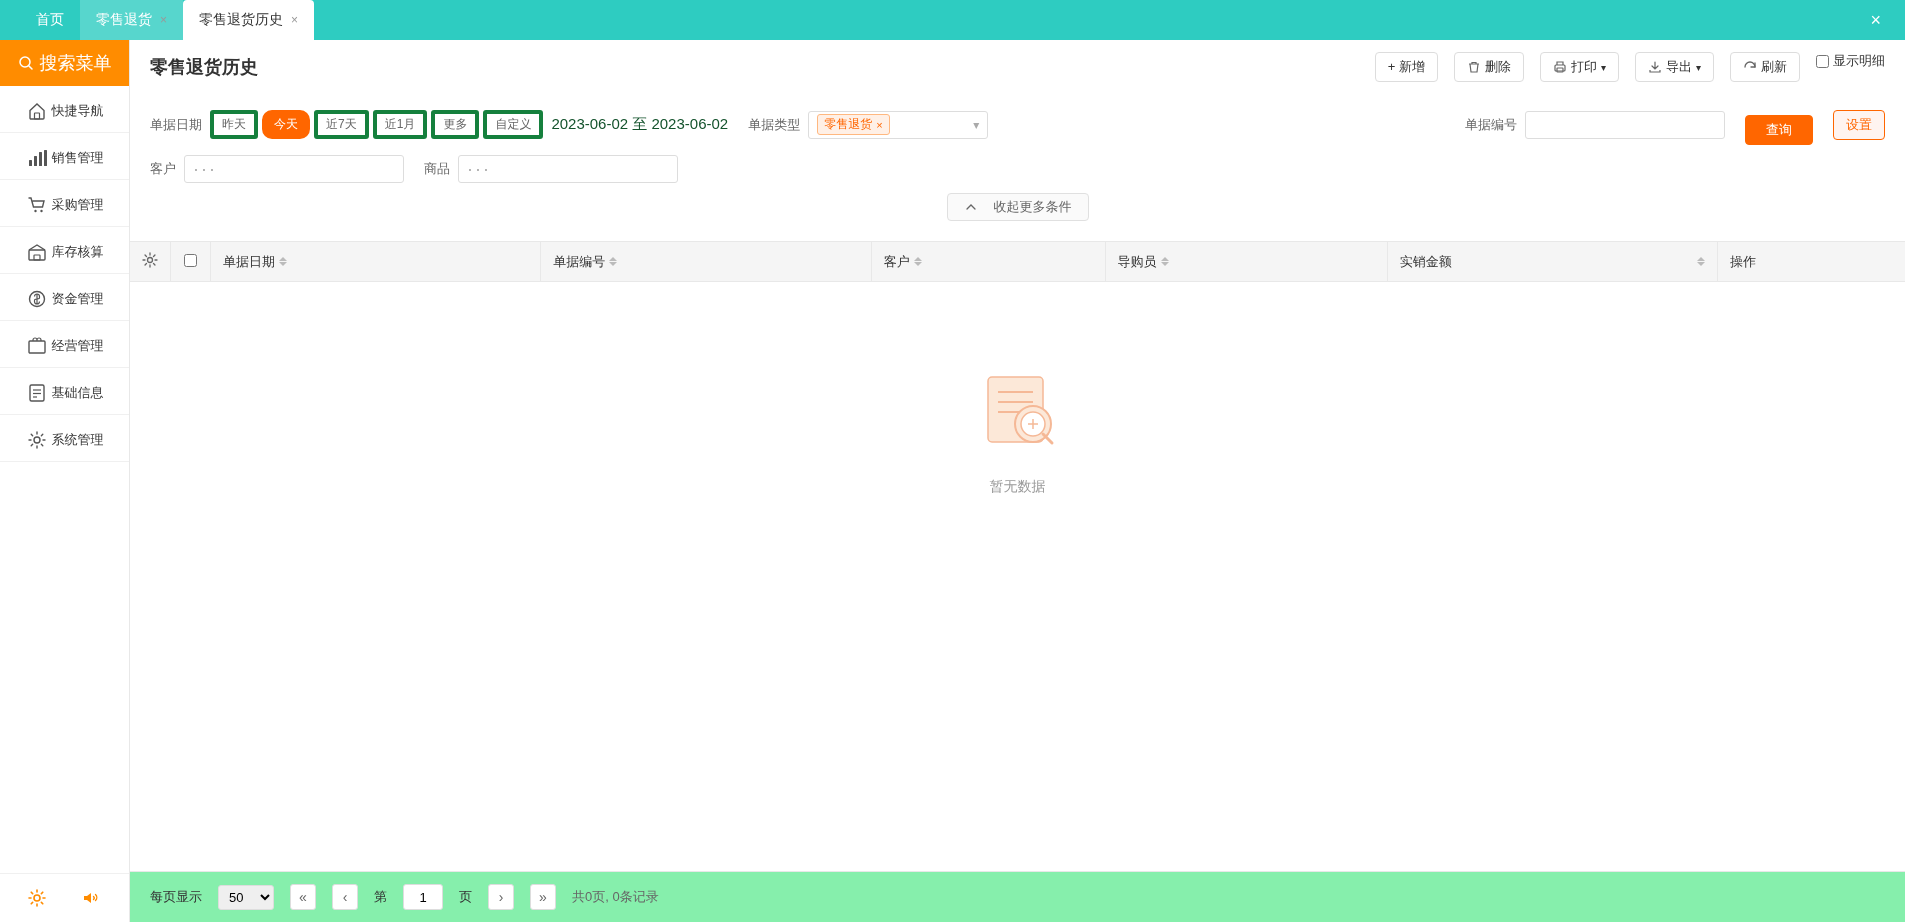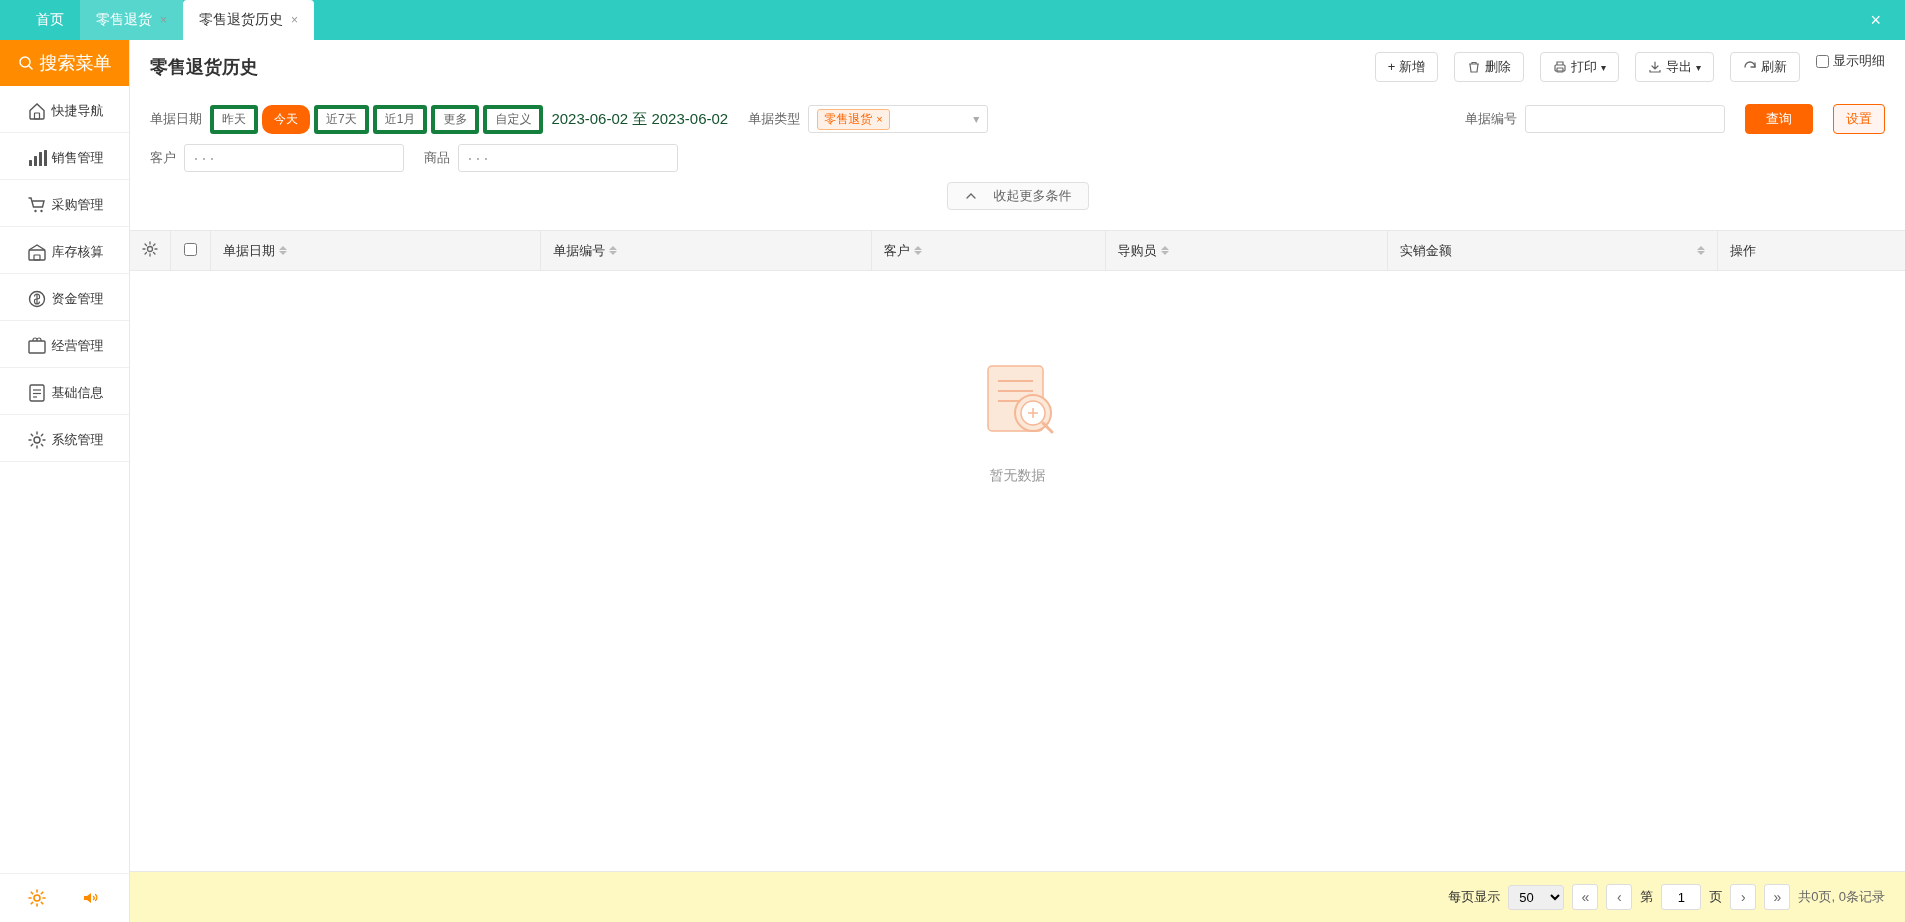--- a/index.html
+++ b/index.html
@@ -369,24 +369,23 @@
     }
     .empty-text {
       font-size: 14px;
       color: #999;
     }
 
     
     .pagination-bar {
       display: flex;
       align-items: center;
-      justify-content: flex-end;
-      gap: 8px;
+      gap: 16px;
       padding: 12px 20px;
-      background: #fef9c3;
+      background: #86efac;
       border-top: 1px solid #e8e8e8;
       font-size: 13px;
       color: #333;
       flex-shrink: 0;
     }
     .page-size-select {
       border: 1px solid #ddd;
       border-radius: 3px;
       padding: 3px 6px;
       font-size: 13px;
@@ -636,21 +635,21 @@
               </div>
               <span style="color:#aaa; font-size:12px;">▾</span>
             </div>
           </div>
 
           <div class="filter-field" style="margin-left: auto;">
             <span class="filter-label">单据编号</span>
             <input class="filter-input" style="width: 200px;" type="text">
           </div>
 
-          <button class="toolbar-btn primary" style="padding: 5px 20px; background:#ff6600; color:#fff; border-color:#ff6600;">查询</button>
+          <button class="toolbar-btn primary" style="padding: 5px 20px; background:#ff6600; color:#fff; border-color:#ff6600;margin-top:11px;">查询</button>
           <button class="toolbar-btn secondary" style="color:#ff6600; border-color:#ff6600; background:#fff4f0;">设置</button>
         </div>
 
         <div class="filter-row">
 
           <div class="filter-field">
             <span class="filter-label">客户</span>
             <div class="filter-select" style="min-width: 220px;">
               <span class="filter-dots">···</span>
             </div>

